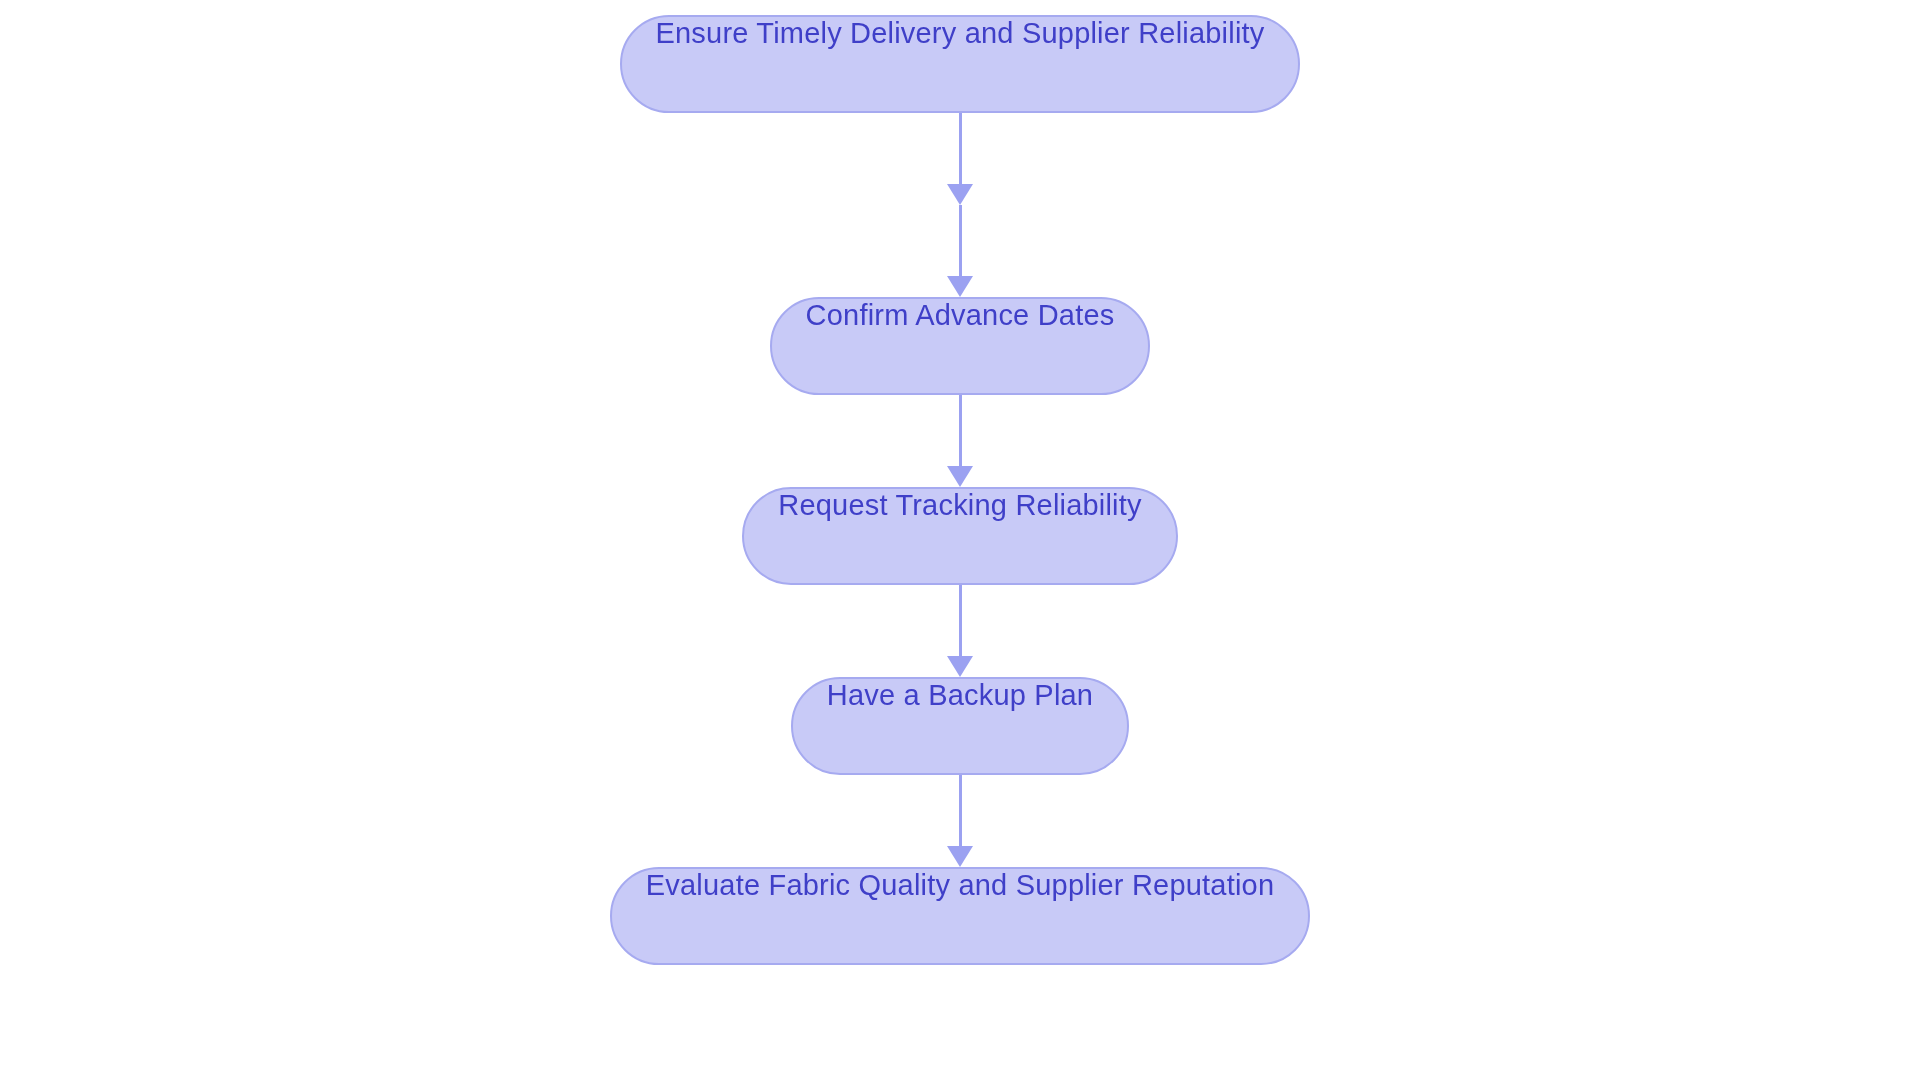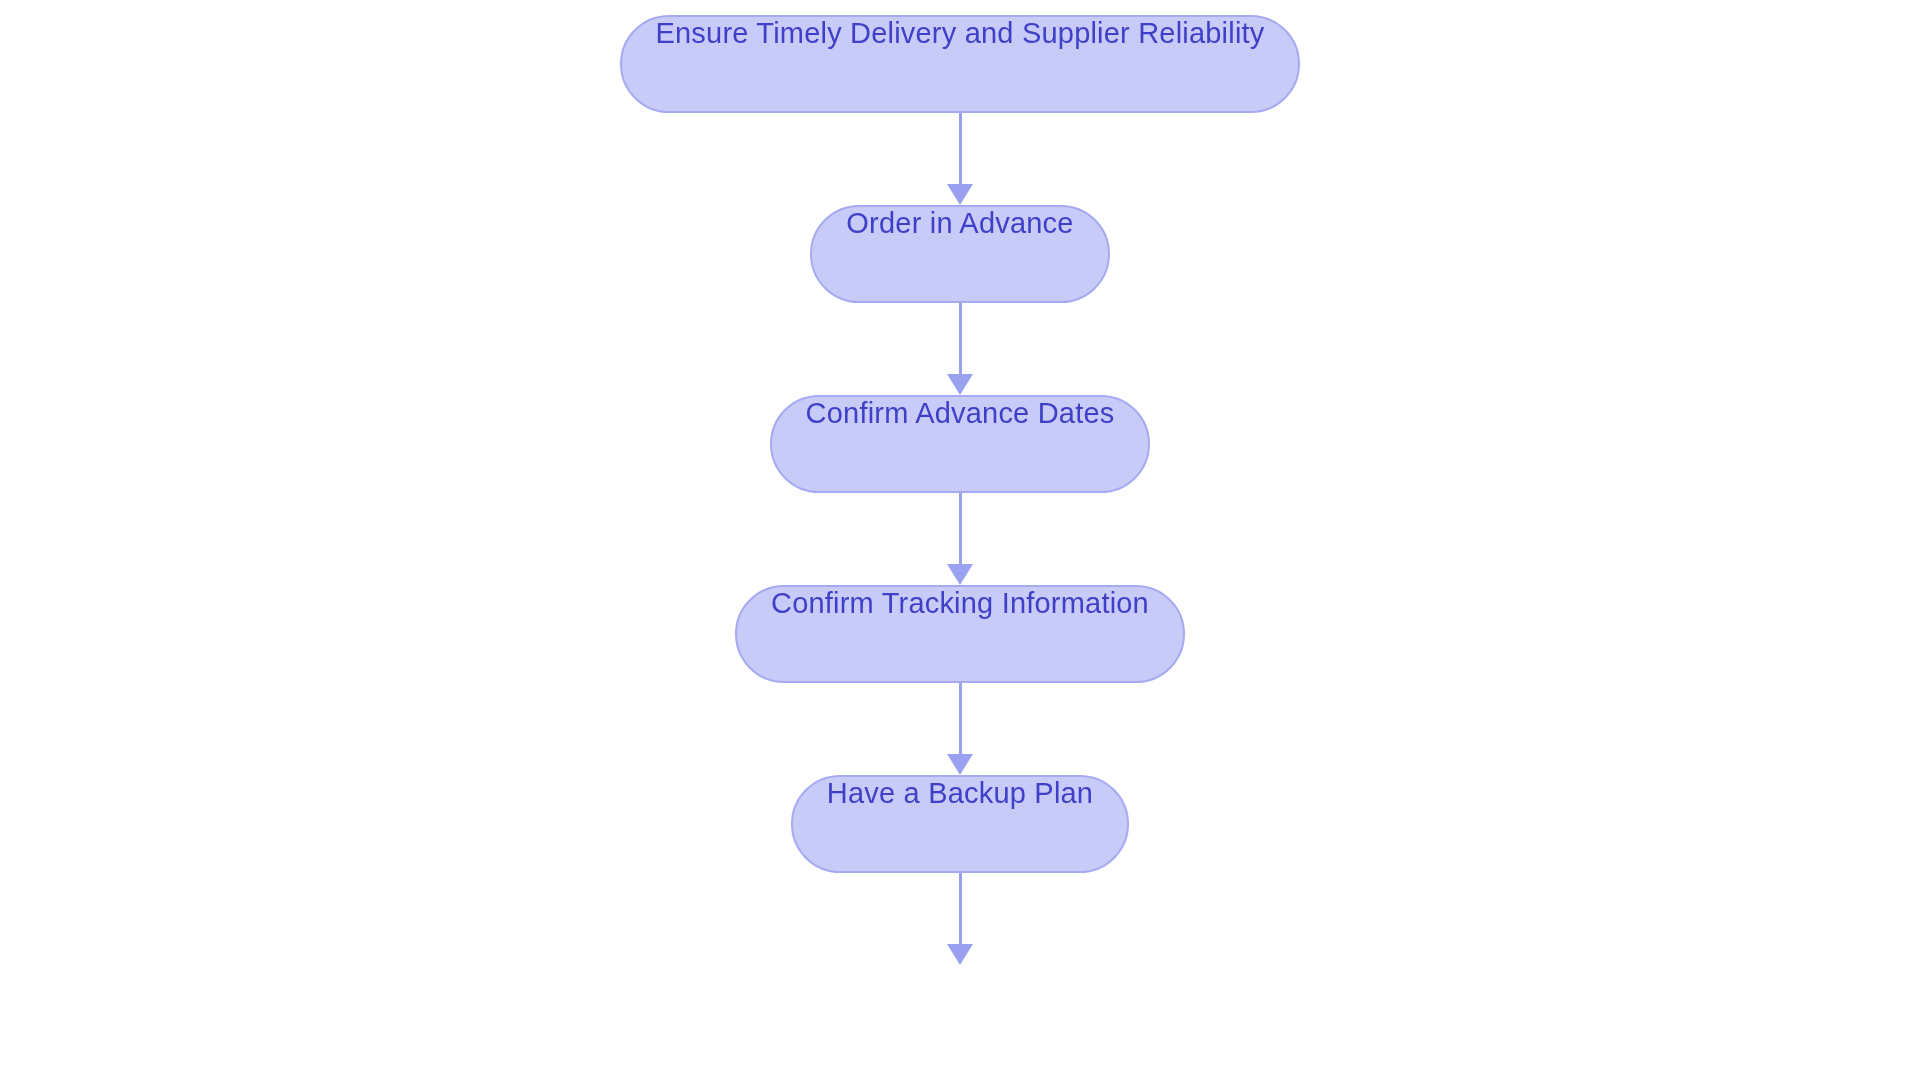--- a/index.html
+++ b/index.html
@@ -76,51 +76,51 @@
 
     <div class="node node-1">
       <span>Ensure Timely Delivery and Supplier Reliability</span>
     </div>
 
     <div class="arrow">
       <div class="shaft"></div>
       <div class="head"></div>
     </div>
 
-    <div class="node node-2">
-      <span>Order in Advance</span>
-    </div>
 
     <div class="arrow">
       <div class="shaft"></div>
       <div class="head"></div>
     </div>
 
     <div class="node node-3">
       <span>Confirm Advance Dates</span>
     </div>
 
     <div class="arrow">
       <div class="shaft"></div>
       <div class="head"></div>
     </div>
 
     <div class="node node-4">
-      <span>Confirm Tracking Information</span>
+      <span>Request Tracking Reliability</span>
     </div>
 
     <div class="arrow">
       <div class="shaft"></div>
       <div class="head"></div>
     </div>
 
     <div class="node node-5">
       <span>Have a Backup Plan</span>
     </div>
 
     <div class="arrow">
       <div class="shaft"></div>
       <div class="head"></div>
     </div>
 
+    <div class="node node-6">
+      <span>Evaluate Fabric Quality and Supplier Reputation</span>
+    </div>
 
   </div>
 </div>
 
 </body></html>

